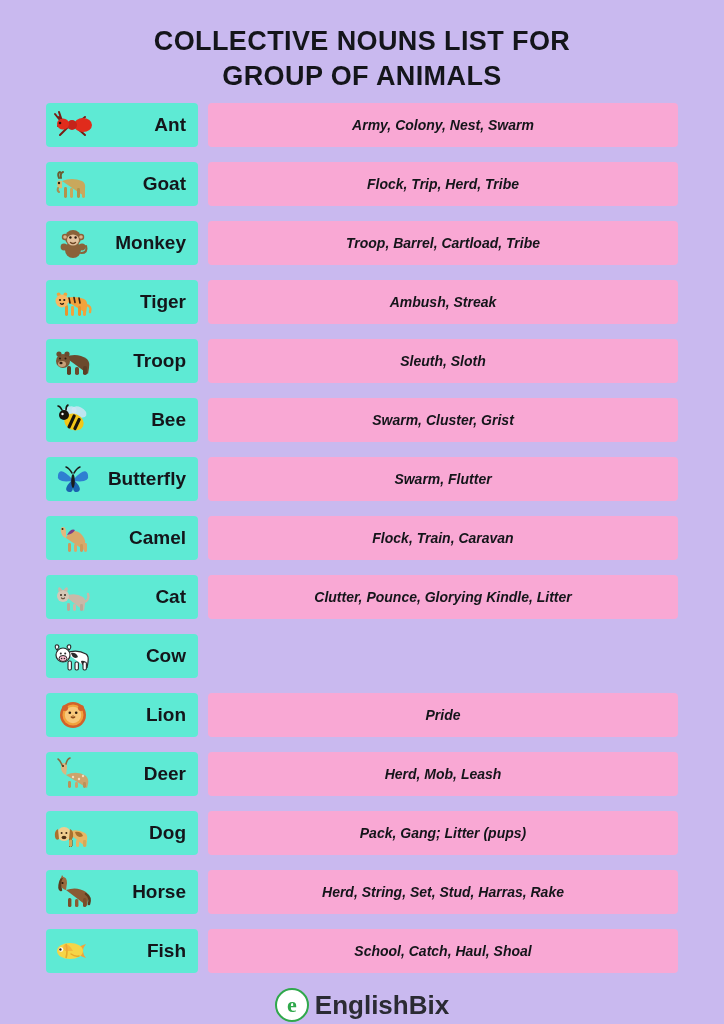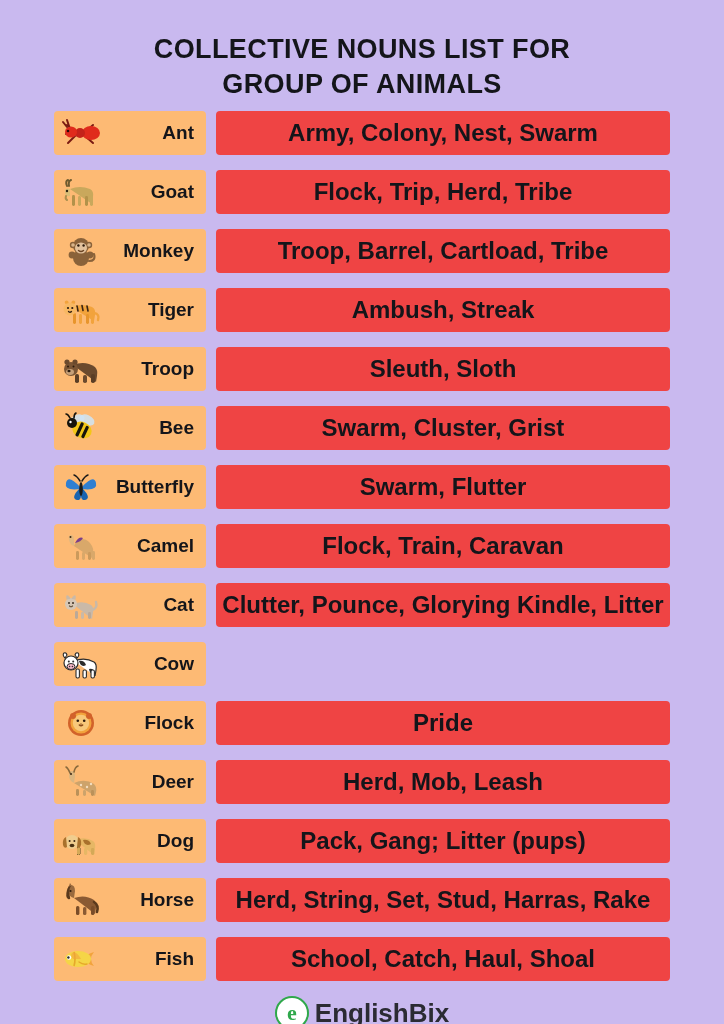--- a/index.html
+++ b/index.html
@@ -10,21 +10,21 @@
     width: 724px;
     height: 1024px;
     background: #c9b9ef;
     font-family: "Liberation Sans", sans-serif;
     overflow: hidden;
   }
   .page {
     width: 724px;
     height: 836px;
     box-sizing: border-box;
-    padding: 16px;
+    padding: 8px;
     position: relative;
     display: flex;
     flex-direction: column;
   }
   .title {
     text-align: center;
     color: #14151a;
     font-weight: bold;
     font-size: 27px;
     letter-spacing: 0.4px;
@@ -41,21 +41,21 @@
     box-sizing: border-box;
   }
   .row {
     display: flex;
     align-items: stretch;
     height: 44px;
     margin-bottom: 15px;
   }
   .animal-cell {
     width: 152px;
-    background: #fdba74;
+    background: #5eead4;
     border-radius: 4px;
     display: flex;
     align-items: center;
     justify-content: flex-start;
     padding: 0 8px 0 6px;
     box-sizing: border-box;
     flex: 0 0 152px;
   }
   .icon {
     width: 42px;
@@ -71,31 +71,32 @@
     text-align: right;
     font-size: 19px;
     font-weight: bold;
     color: #14151a;
     padding-right: 4px;
     white-space: nowrap;
   }
   .terms-cell {
     flex: 1 1 auto;
     margin-left: 10px;
-    background: #ef4444;
+    background: #f9a8d4;
     border-radius: 4px;
     display: flex;
     align-items: center;
     justify-content: center;
-    font-size: 24px;
+    font-size: 14px;
     font-weight: bold;
     color: #14151a;
     text-align: center;
     padding: 0 6px;
     box-sizing: border-box;
+    font-style: italic;
   }
   .footer {
     height: 58px;
     display: flex;
     align-items: center;
     justify-content: center;
     gap: 6px;
   }
   .footer-logo {
     width: 30px;
@@ -360,21 +361,21 @@
             <circle cx="20" cy="17" r="10.5" fill="#f2a33c"></circle>
             <circle cx="20" cy="17" r="8.2" fill="#f8c87a"></circle>
             <circle cx="16.8" cy="14.8" r="1.3" fill="#2b1a0d"></circle>
             <circle cx="23.2" cy="14.8" r="1.3" fill="#2b1a0d"></circle>
             <path d="M18.3 19 q1.7 1.6 3.4 0" stroke="#8a4a18" stroke-width="1.4" fill="none" stroke-linecap="round"></path>
             <path d="M20 17.2 l-1.6 1.4 h3.2 z" fill="#8a4a18"></path>
             <circle cx="12" cy="10" r="3" fill="#d2622a"></circle>
             <circle cx="28" cy="10" r="3" fill="#d2622a"></circle>
           </svg>
         </span>
-        <span class="animal-name">Flock</span>
+        <span class="animal-name">Lion</span>
       </div>
       <div class="terms-cell">Pride</div>
     </div>
 
     <div class="row">
       <div class="animal-cell">
         <span class="icon">
           <svg width="40" height="34" viewBox="0 0 40 34">
             <path d="M13 18 q11 -5 20 1 q3 3 2 8 l-1 4" fill="#cda36b"></path>
             <circle cx="20" cy="20" r="1.2" fill="#f3ddc0"></circle>

